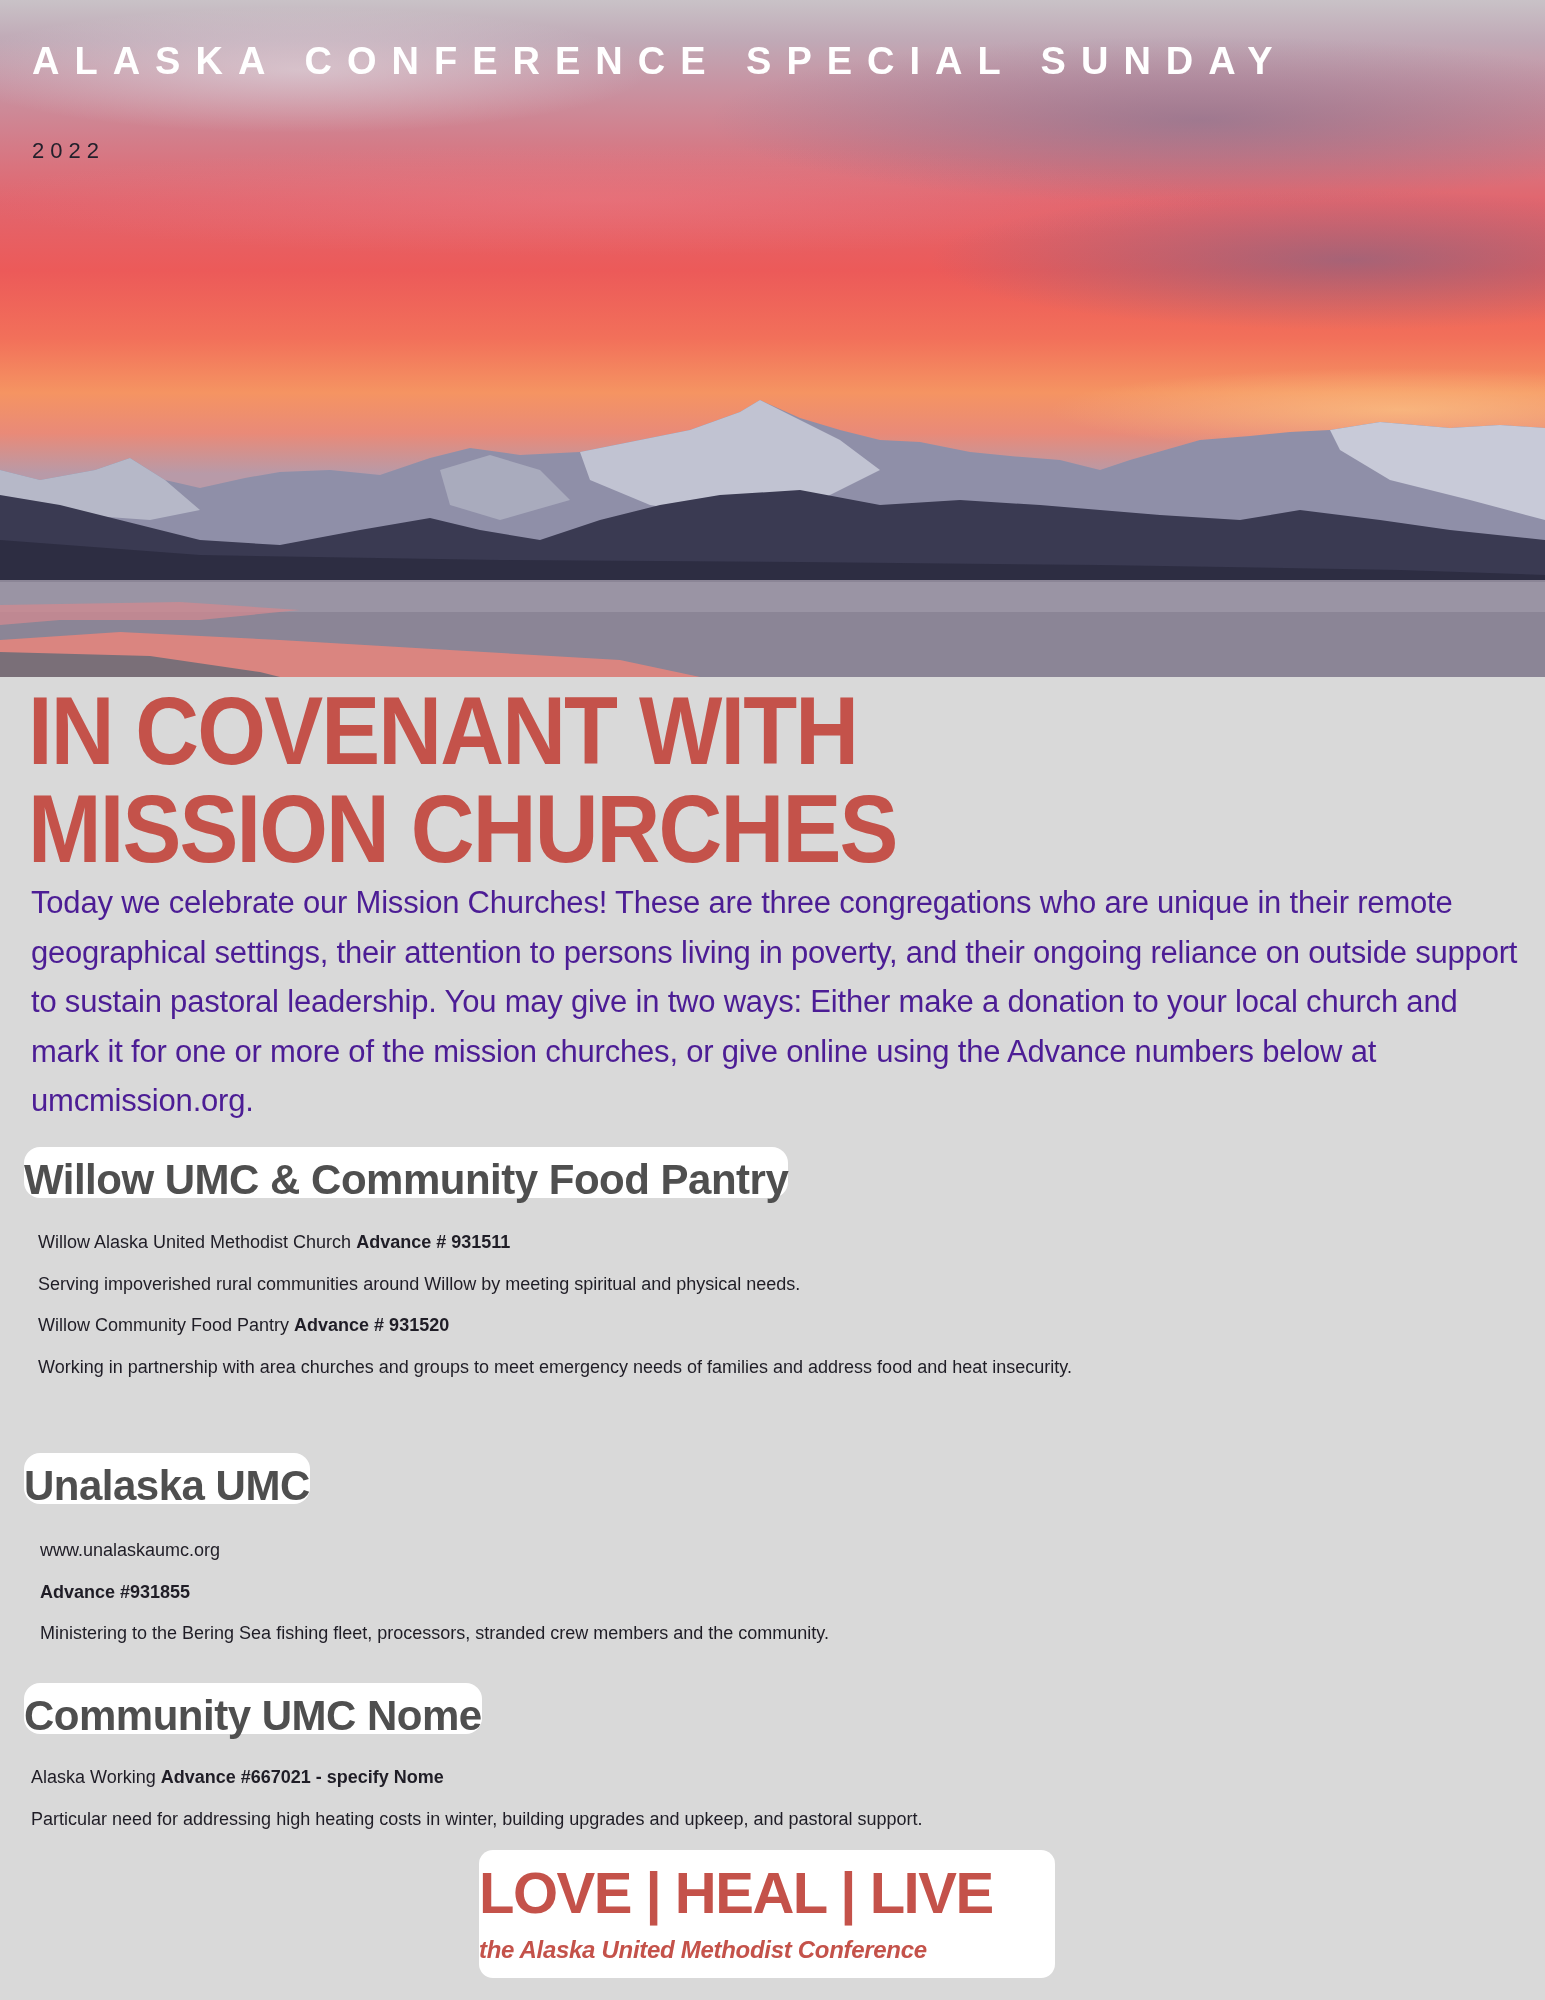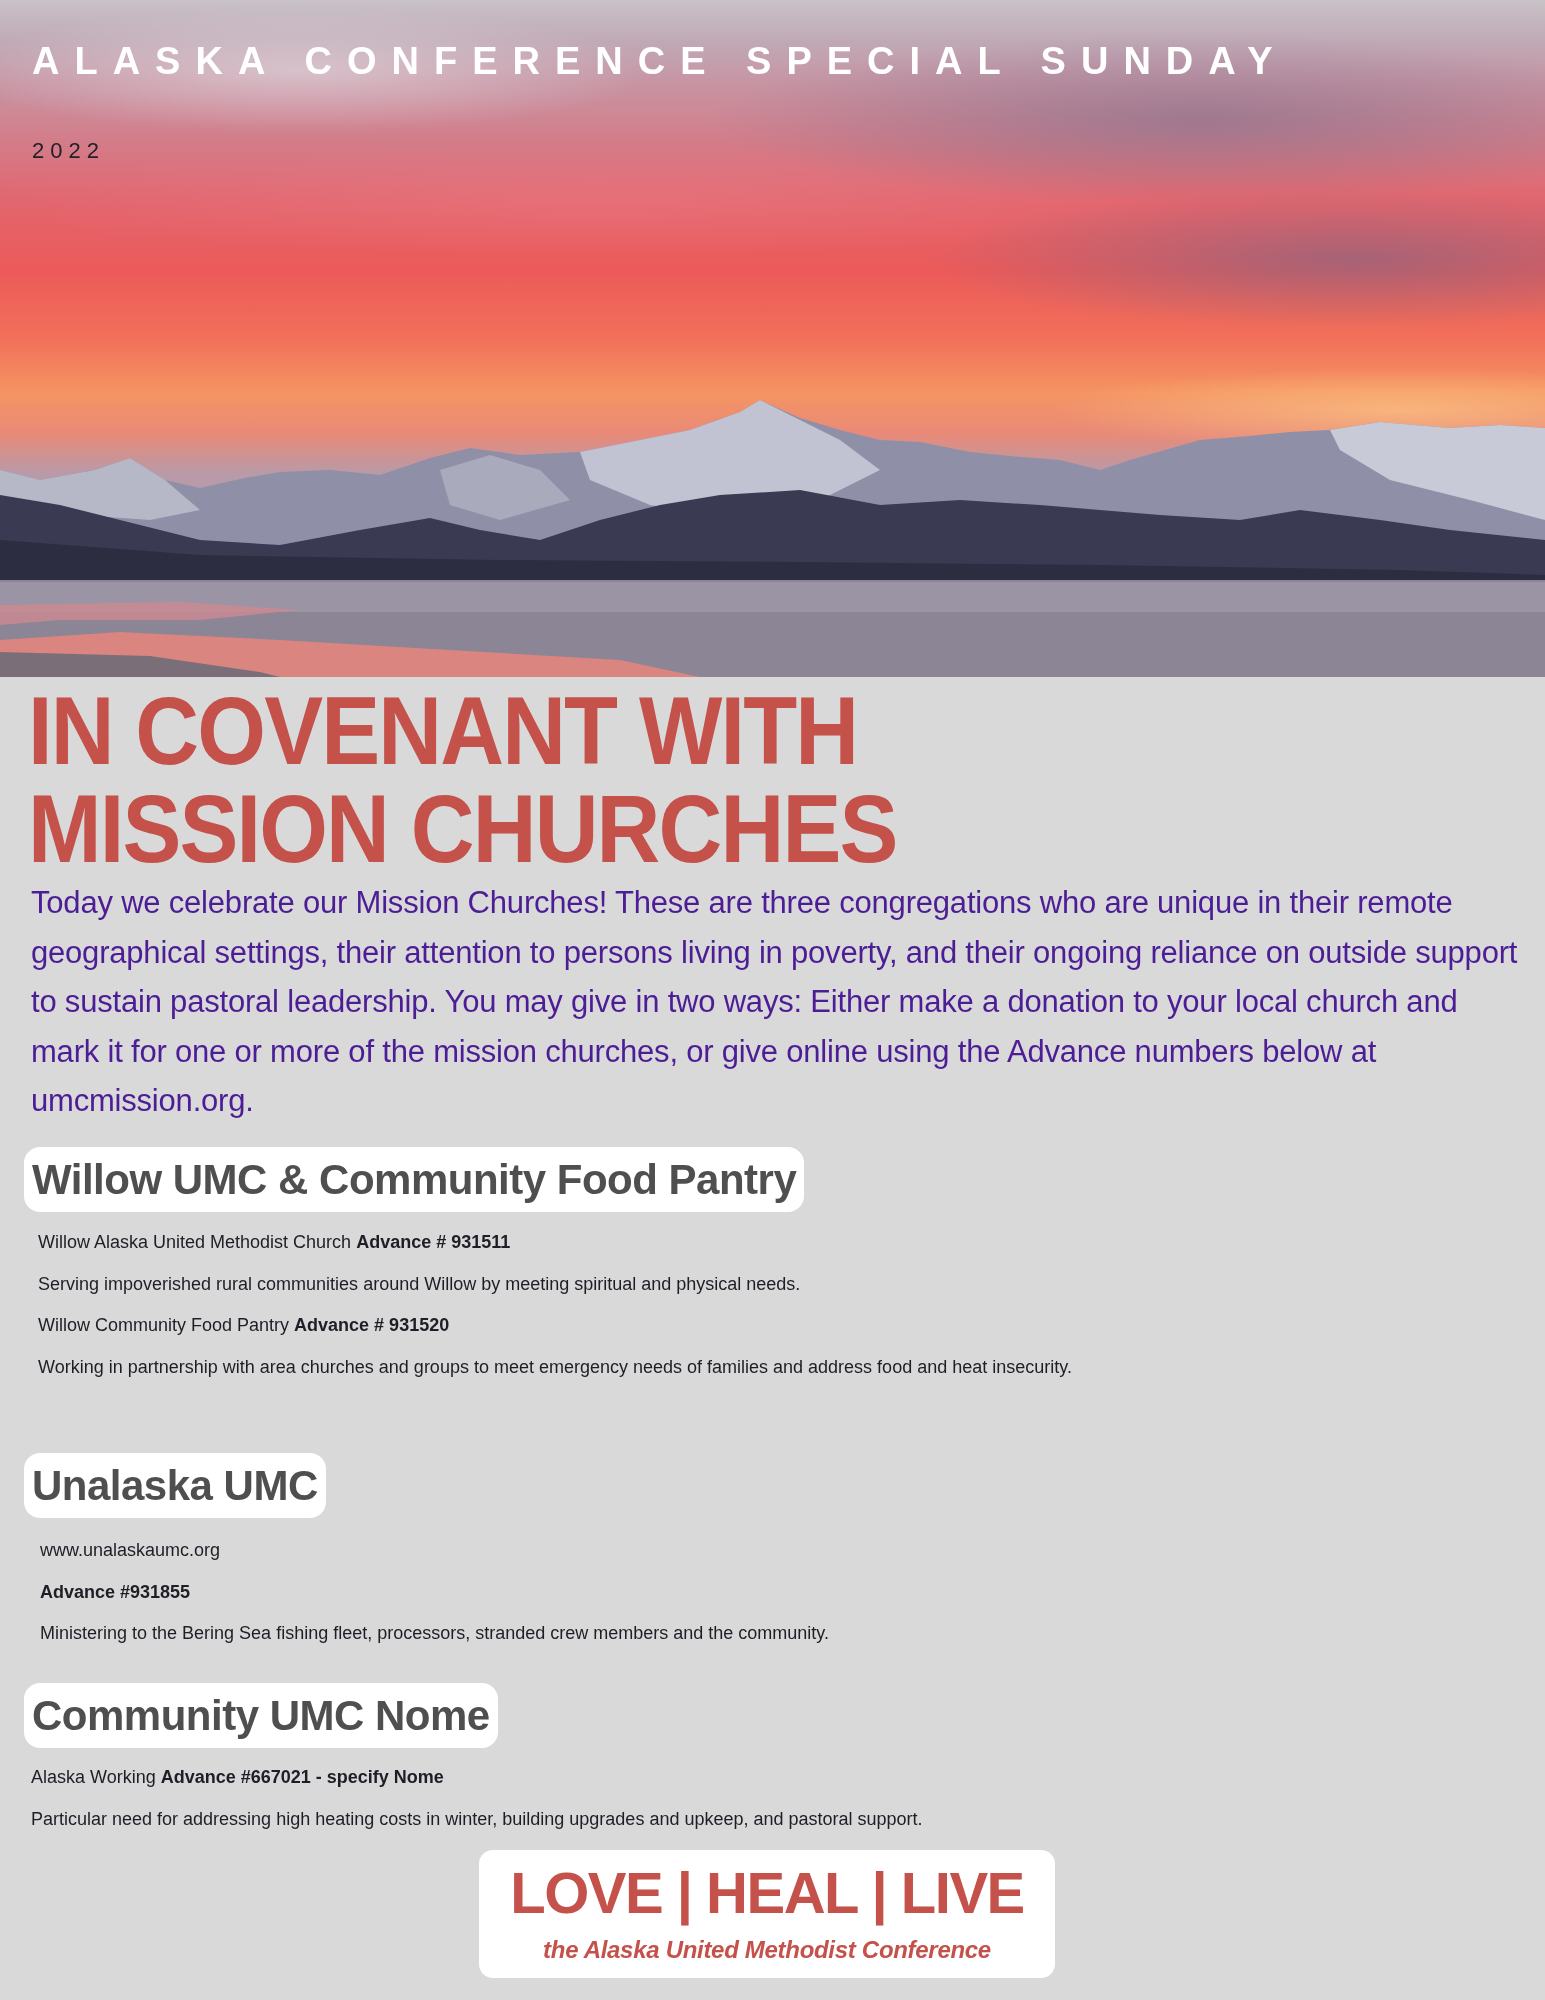--- a/index.html
+++ b/index.html
@@ -46,28 +46,28 @@
     letter-spacing: -2px; transform: scaleX(0.92); transform-origin: left top;
   }
   .intro {
     position: absolute; left: 31px; top: 878px; width: 1500px;
     font-size: 31px; line-height: 49.5px; color: #4c1d95;
     letter-spacing: -0.2px;
   }
   .pill {
     position: absolute; background: #ffffff; border-radius: 16px;
     font-weight: 700; color: #4f4f4f; font-size: 42px;
-    padding: 0 8px; height: 65px; line-height: 65px;
+    padding: 0 0; height: 51px; line-height: 65px;
     letter-spacing: -0.5px;
   }
   .block { position: absolute; font-size: 18px; line-height: 41.5px; color: #1f1d26; }
   .block b { font-weight: 700; color: #1f1d26; }
   .logo-box {
     position: absolute; left: 479px; top: 1850px; width: 576px; height: 128px;
-    background: #ffffff; border-radius: 14px; text-align: center;
+    background: #ffffff; border-radius: 14px; 
   }
   .logo-main {
     font-family: "Liberation Sans", sans-serif; font-weight: 700; color: #c4524a;
     font-size: 58px; line-height: 58px; margin-top: 14px; letter-spacing: -1.5px;
   }
   .logo-sub {
     font-weight: 700; color: #c4524a; font-size: 24px; margin-top: 14px; letter-spacing: -0.3px; font-style: italic;
   }
 </style>
 </head>

